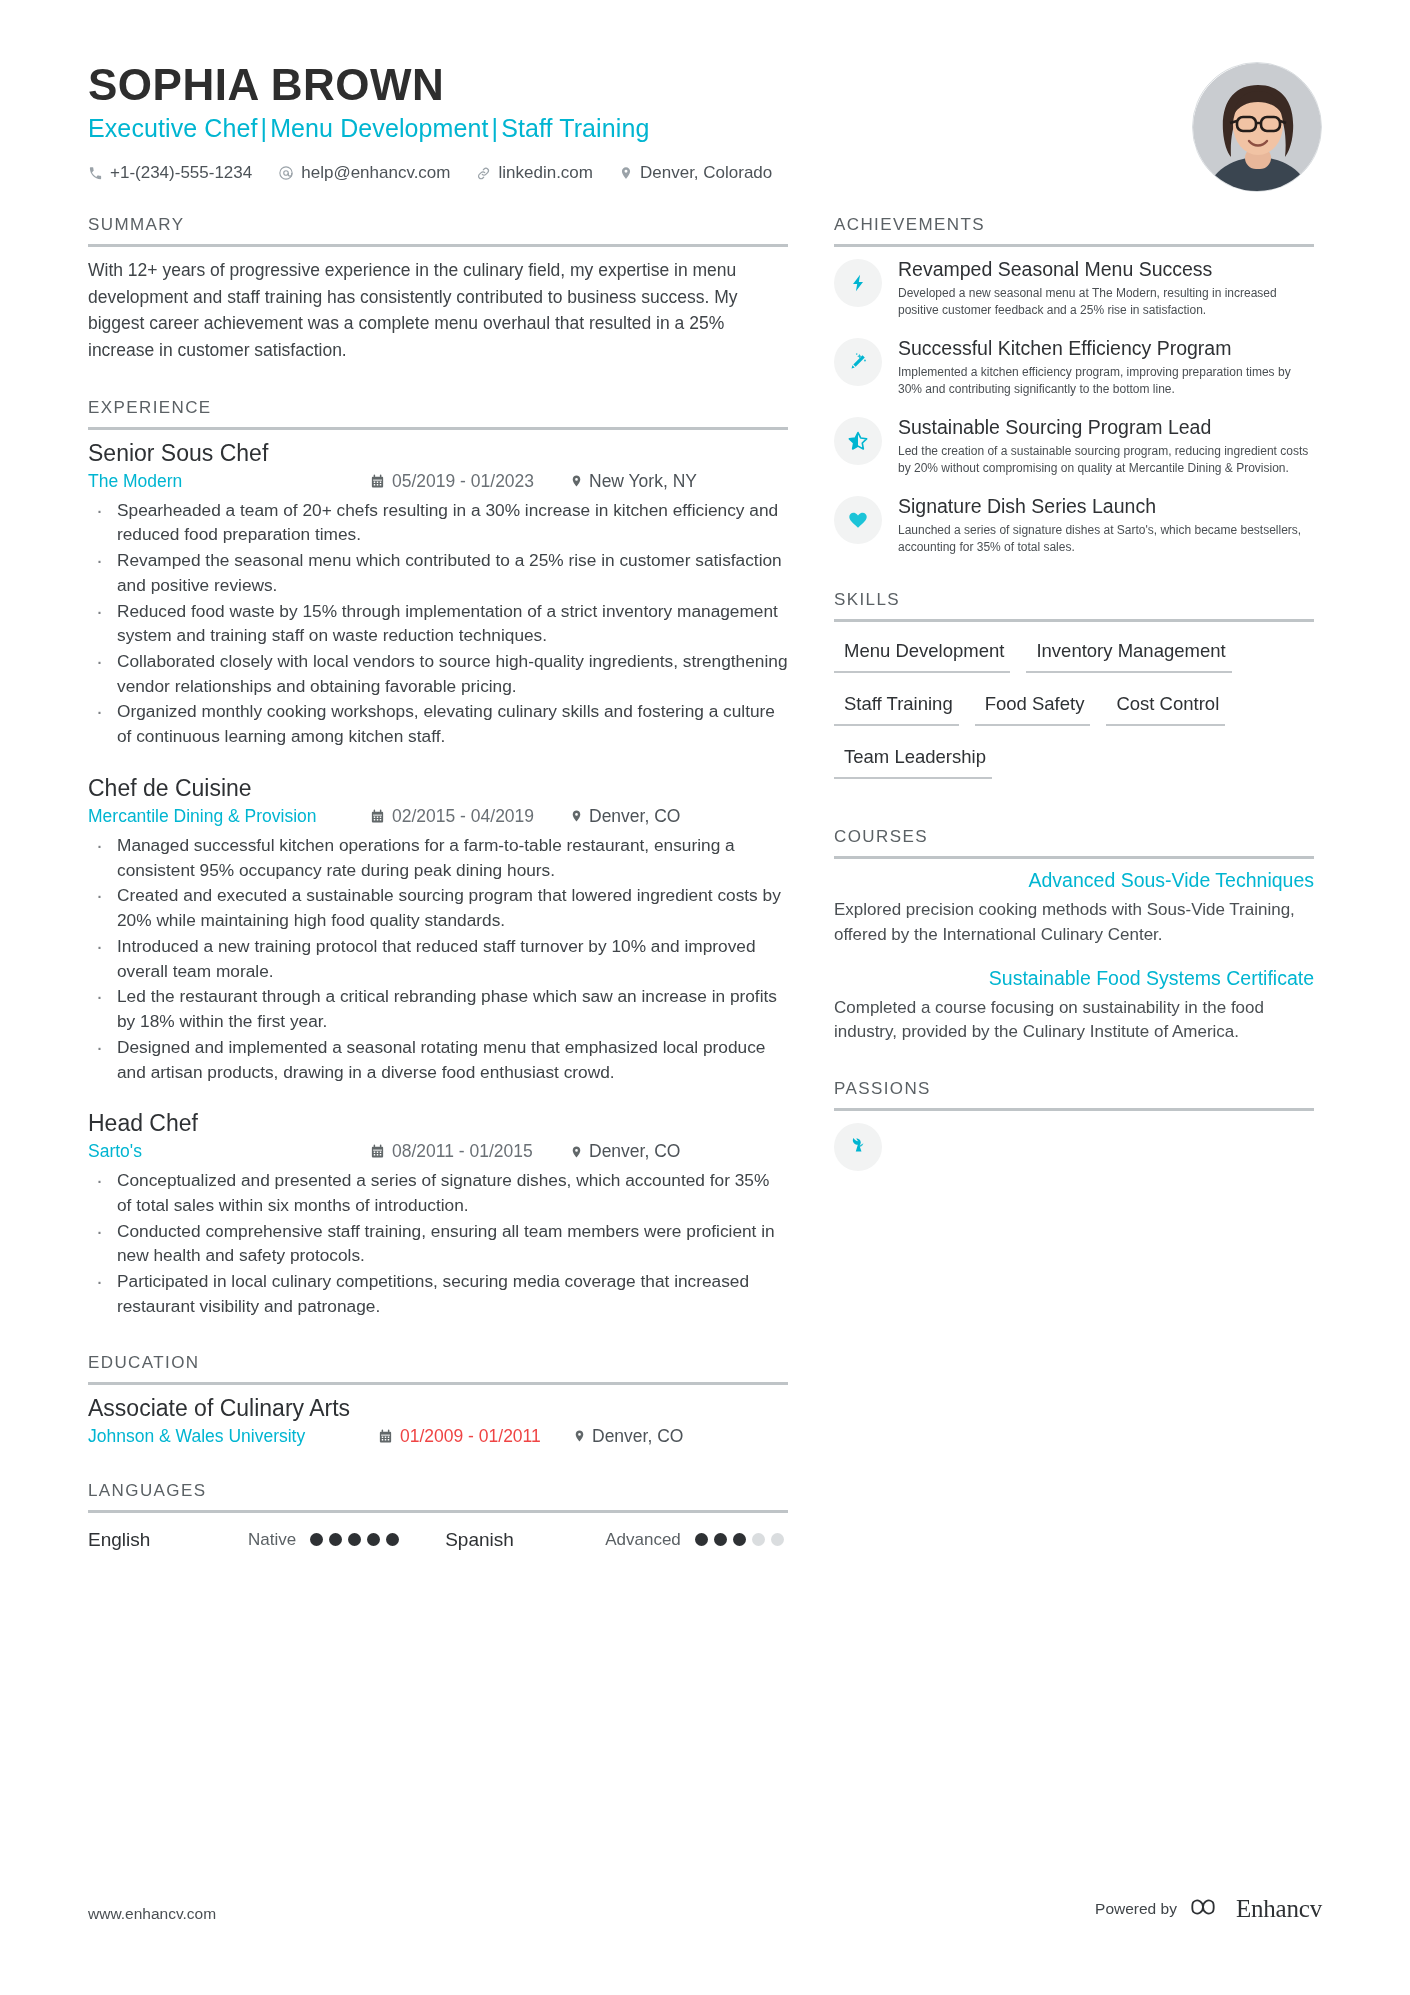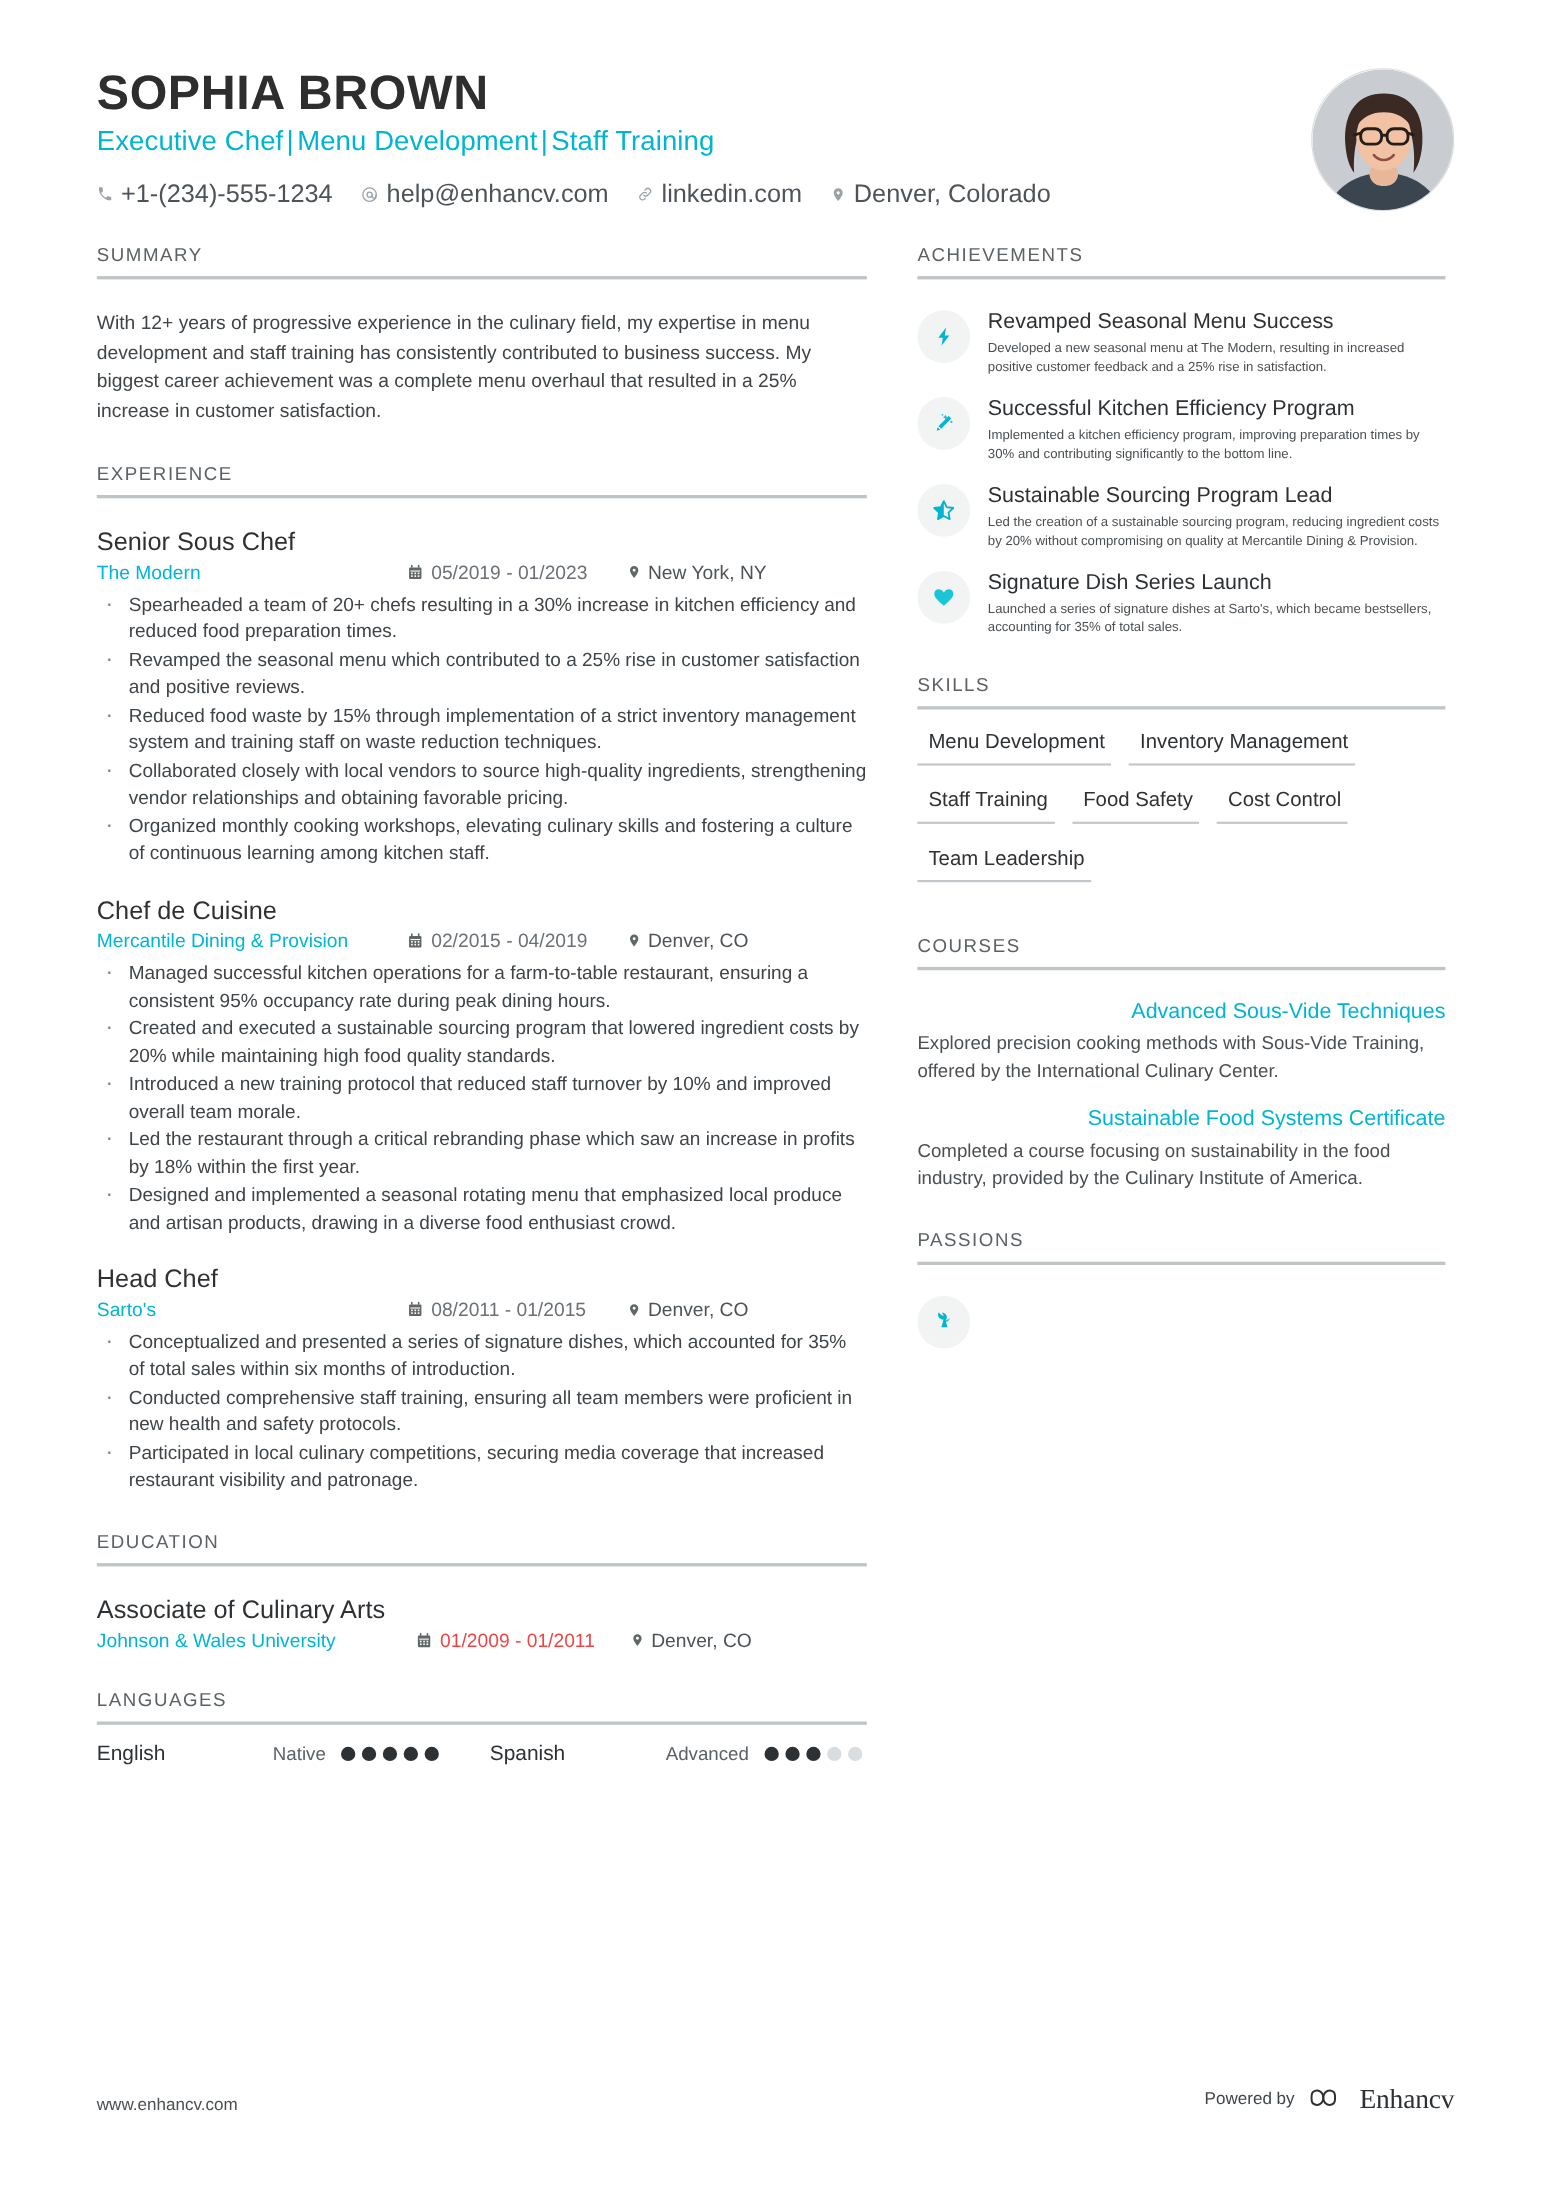--- a/index.html
+++ b/index.html
@@ -33,21 +33,21 @@
     font-size: 25px;
     color: #00b5d1;
     letter-spacing: 0.1px;
   }
   .title-sep { color: #00b5d1; padding: 0 3px; }
   .contacts {
     margin-top: 20px;
     display: flex;
     align-items: center;
     gap: 26px;
-    font-size: 23px;
+    font-size: 17px;
     color: #4d5358;
   }
   .contact-item { display: flex; align-items: center; gap: 7px; }
   .contact-item .ic { display: inline-flex; color: #9aa2a8; }
 
   .avatar {
     position: absolute;
     right: 88px;
     top: 62px;
     width: 130px;
@@ -76,21 +76,21 @@
     letter-spacing: 1.4px;
     color: #5b6165;
     text-transform: uppercase;
     padding-bottom: 9px;
   }
   .sec-rule {
     height: 3px;
     background: #bfc4c7;
     width: 100%;
   }
-  .sec-body { padding-top: 26px; }
+  .sec-body { padding-top: 10px; }
 
   
   .summary-text {
     font-size: 17.5px;
     line-height: 1.52;
     color: #3f4448;
   }
   .job { margin-bottom: 26px; }
   .job:last-child { margin-bottom: 0; }
   .job-role {

